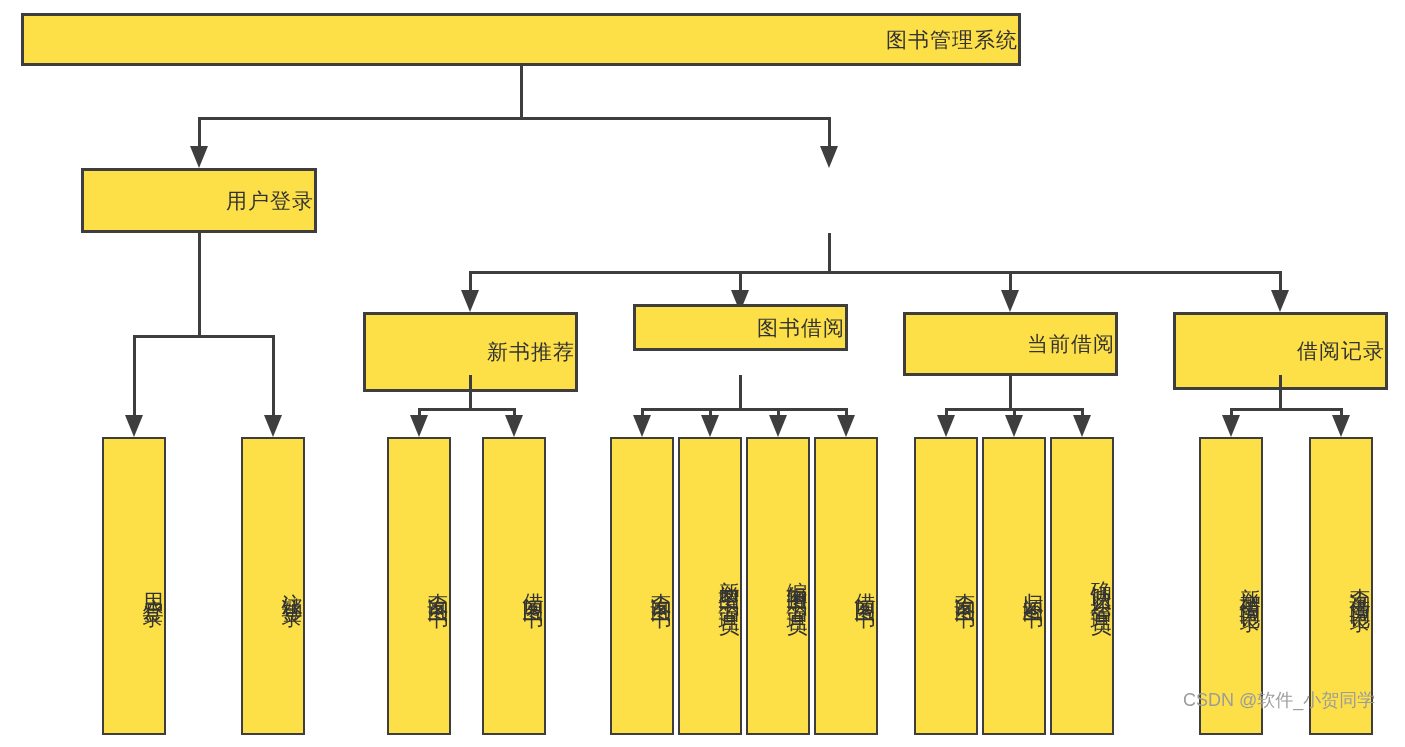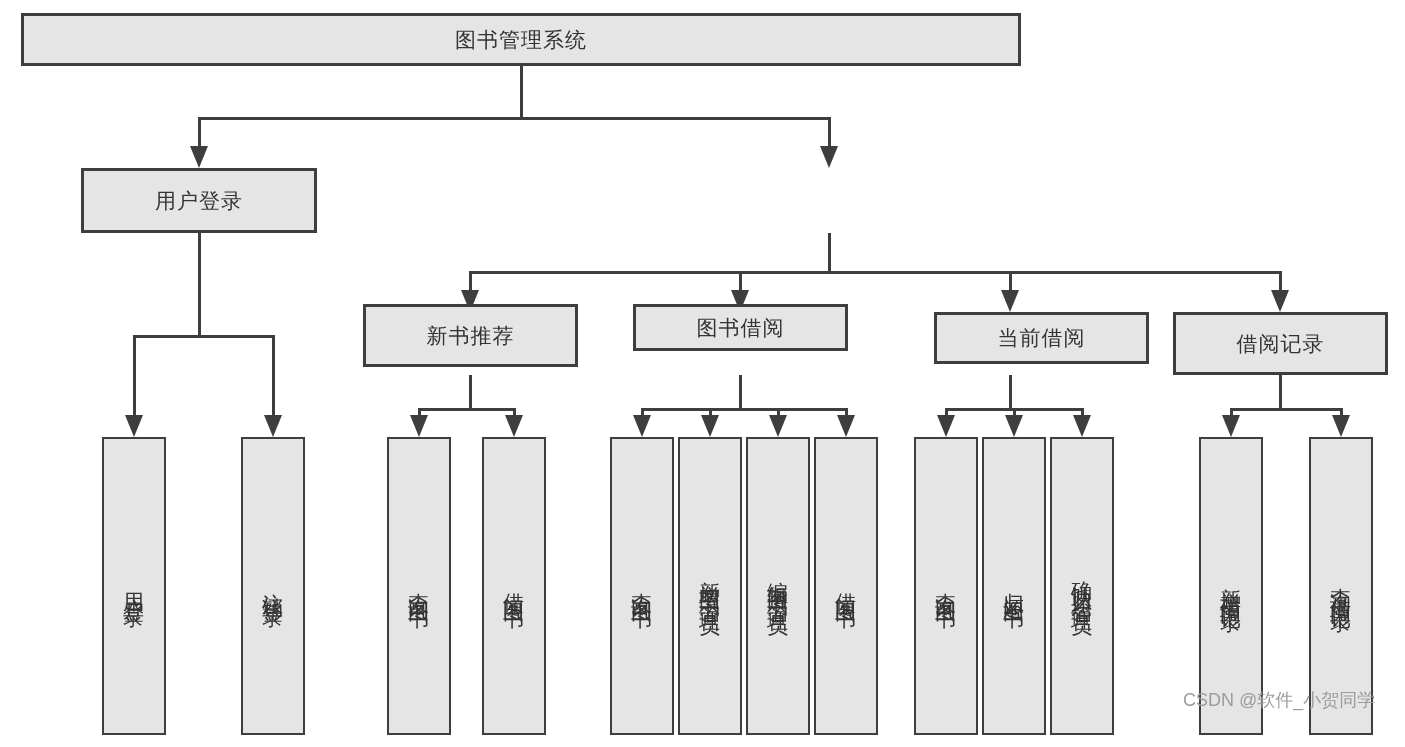--- a/index.html
+++ b/index.html
@@ -4,23 +4,23 @@
 <style>
   :root{
     --line:#3e3e3e; --text:#333333; --watermark:#9c9c9c; --background:#ffffff;
   }
   html,body{margin:0;padding:0;background:var(--background);}
   #canvas{
     position:relative; width:1405px; height:747px; background:var(--background);
     font-family:"Liberation Sans","DejaVu Sans",sans-serif; color:var(--text); overflow:hidden;
   }
   .box{
-    position:absolute; box-sizing:border-box; background:#e5e5e5;
+    position:absolute; box-sizing:border-box; background:#fde047;
     border:3px solid var(--line);
-    display:flex; align-items:center; justify-content:center;
+    display:flex; align-items:center; justify-content:flex-end;
   }
   .box.leaf{border-width:2px;}
   .hlabel{font-size:21px; letter-spacing:1px; white-space:nowrap; color:var(--text);}
   .vtext{
     writing-mode:vertical-rl; text-orientation:mixed;
     font-size:21px; letter-spacing:5px; line-height:1; color:var(--text);
   }
   .vline{position:absolute; width:3px; background:var(--line);}
   .hline{position:absolute; height:3px; background:var(--line);}
   .arrow{
@@ -64,30 +64,30 @@
   <div class="hline" style="left:469px;top:271px;width:813px"></div>
   <div class="vline" style="left:469px;top:273px;height:19px"></div>
   <div class="vline" style="left:739px;top:273px;height:19px"></div>
   <div class="vline" style="left:1009px;top:273px;height:19px"></div>
   <div class="vline" style="left:1279px;top:273px;height:19px"></div>
   <div class="arrow" style="left:461px;top:290px"></div>
   <div class="arrow" style="left:731px;top:290px"></div>
   <div class="arrow" style="left:1001px;top:290px"></div>
   <div class="arrow" style="left:1271px;top:290px"></div>
 
-  <div class="box" style="left:363px;top:304px;width:215px;height:63px">
+  <div class="box" style="left:363px;top:312px;width:215px;height:80px">
     <span class="hlabel">新书推荐</span>
   </div>
   <div class="box" style="left:633px;top:304px;width:215px;height:47px">
     <span class="hlabel">图书借阅</span>
   </div>
-  <div class="box" style="left:934px;top:312px;width:215px;height:52px">
+  <div class="box" style="left:903px;top:312px;width:215px;height:64px">
     <span class="hlabel">当前借阅</span>
   </div>
-  <div class="box" style="left:1173px;top:312px;width:215px;height:63px">
+  <div class="box" style="left:1173px;top:312px;width:215px;height:78px">
     <span class="hlabel">借阅记录</span>
   </div>
 
   <div class="vline" style="left:469px;top:375px;height:35px"></div>
   <div class="hline" style="left:418px;top:408px;width:98px"></div>
   <div class="vline" style="left:418px;top:410px;height:7px"></div>
   <div class="vline" style="left:513px;top:410px;height:7px"></div>
   <div class="arrow" style="left:410px;top:415px"></div>
   <div class="arrow" style="left:505px;top:415px"></div>
 

